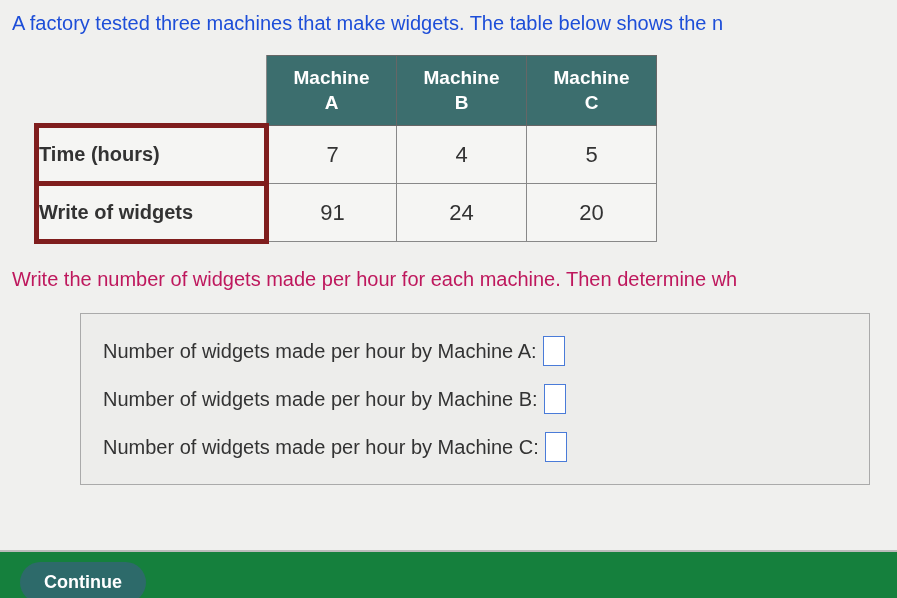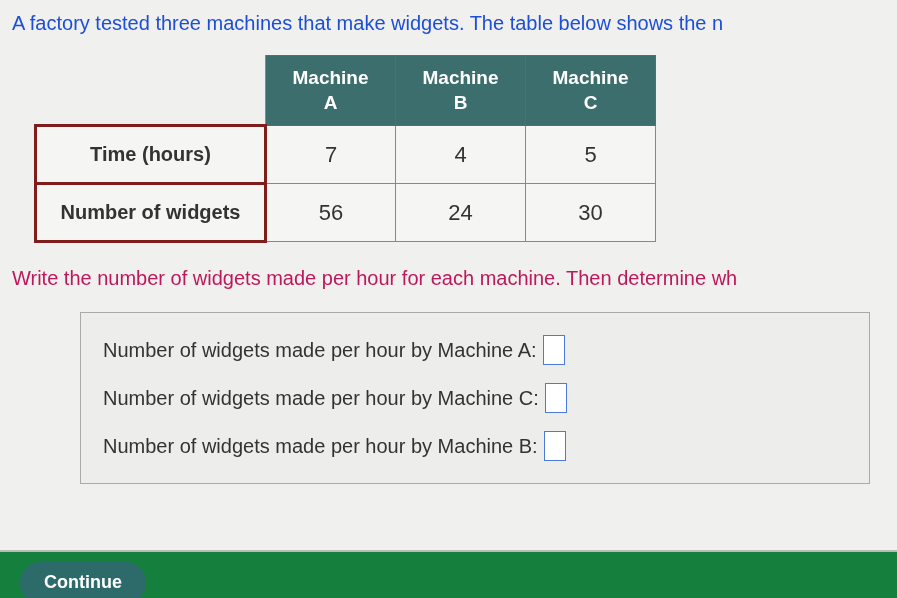--- a/index.html
+++ b/index.html
@@ -42,22 +42,21 @@
       font-size: 19px;
       border: 1px solid #666;
       width: 130px;
       height: 70px;
       text-align: center;
       line-height: 1.3;
     }
     .data-table td.row-label {
       font-weight: bold;
       font-size: 20px;
-      text-align: center;
-      border: 3px solid #7f1d1d;
+      border: 5px solid #7f1d1d;
       height: 58px;
       background: #f5f5f3;
     }
     .data-table td.cell {
       font-size: 22px;
       text-align: center;
       border: 1px solid #888;
       background: #f5f5f3;
     }
     .instruction-text {
@@ -128,40 +127,40 @@
     <th class="col-header"><span style="white-space:pre-line">Machine
 C</span></th>
   </tr>
   <tr>
     <td class="row-label">Time (hours)</td>
     <td class="cell">7</td>
     <td class="cell">4</td>
     <td class="cell">5</td>
   </tr>
   <tr>
-    <td class="row-label">Number of widgets</td>
-    <td class="cell">56</td>
+    <td class="row-label">Write of widgets</td>
+    <td class="cell">91</td>
     <td class="cell">24</td>
-    <td class="cell">30</td>
+    <td class="cell">20</td>
   </tr>
 </tbody>
   </table>
 
 <div class="instruction-text">Write the number of widgets made per hour for each machine. Then determine wh</div>
 
 <div class="answer-box">
   <div class="answer-row">
     <span>Number of widgets made per hour by Machine A:</span>
     <span class="answer-input"></span>
   </div>
   <div class="answer-row">
-    <span>Number of widgets made per hour by Machine C:</span>
+    <span>Number of widgets made per hour by Machine B:</span>
     <span class="answer-input"></span>
   </div>
   <div class="answer-row">
-    <span>Number of widgets made per hour by Machine B:</span>
+    <span>Number of widgets made per hour by Machine C:</span>
     <span class="answer-input"></span>
   </div>
 </div>
 
 <div class="bottom-bar">
   <button class="continue-btn">Continue</button>
 </div>
 
 </body></html>

